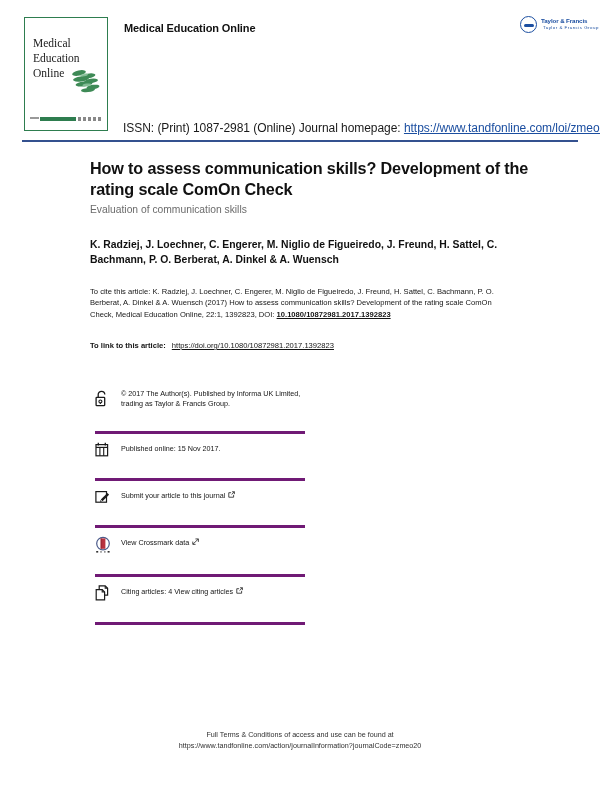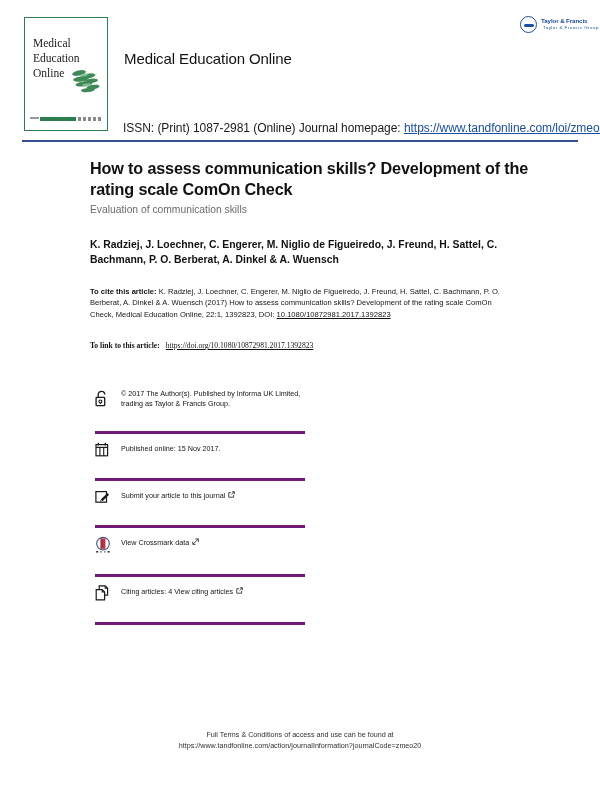--- a/index.html
+++ b/index.html
@@ -75,23 +75,23 @@
     position: absolute;
     left: 48px; top: 0.5px;
     right: 0; height: 4.5px;
     background: repeating-linear-gradient(to right, #555 0 3px, transparent 3px 5px);
     opacity: .7;
   }
 
   .journal-title {
     position: absolute;
     left: 124px;
-    top: 50px;
-    font-size: 15px;
-    font-weight: normal;
+    top: 22px;
+    font-size: 11px;
+    font-weight: bold;
     letter-spacing: -0.1px;
     color: #111111;
   }
 
   .issn-line {
     position: absolute;
     left: 123px;
     top: 121px;
     font-size: 12px;
     color: #1a1a1a;
@@ -185,31 +185,31 @@
 
   .cite-block {
     position: absolute;
     left: 90px;
     top: 286px;
     width: 420px;
     font-size: 7.6px;
     line-height: 11.4px;
     color: #141414;
   }
-  .cite-block b { font-weight: bold; }
+  .cite-block b { font-weight: normal; }
   .cite-block .doi {
     text-decoration: underline;
+    font-weight: bold;
   }
   .link-block {
     position: absolute;
     left: 90px;
     top: 341px;
     font-size: 7.6px;
     color: #141414;
-    font-family: Liberation Serif, serif;
   }
   .link-block .url {
     text-decoration: underline;
     margin-left: 6px;
   }
 
   
   .meta-list {
     position: absolute;
     left: 95px;

